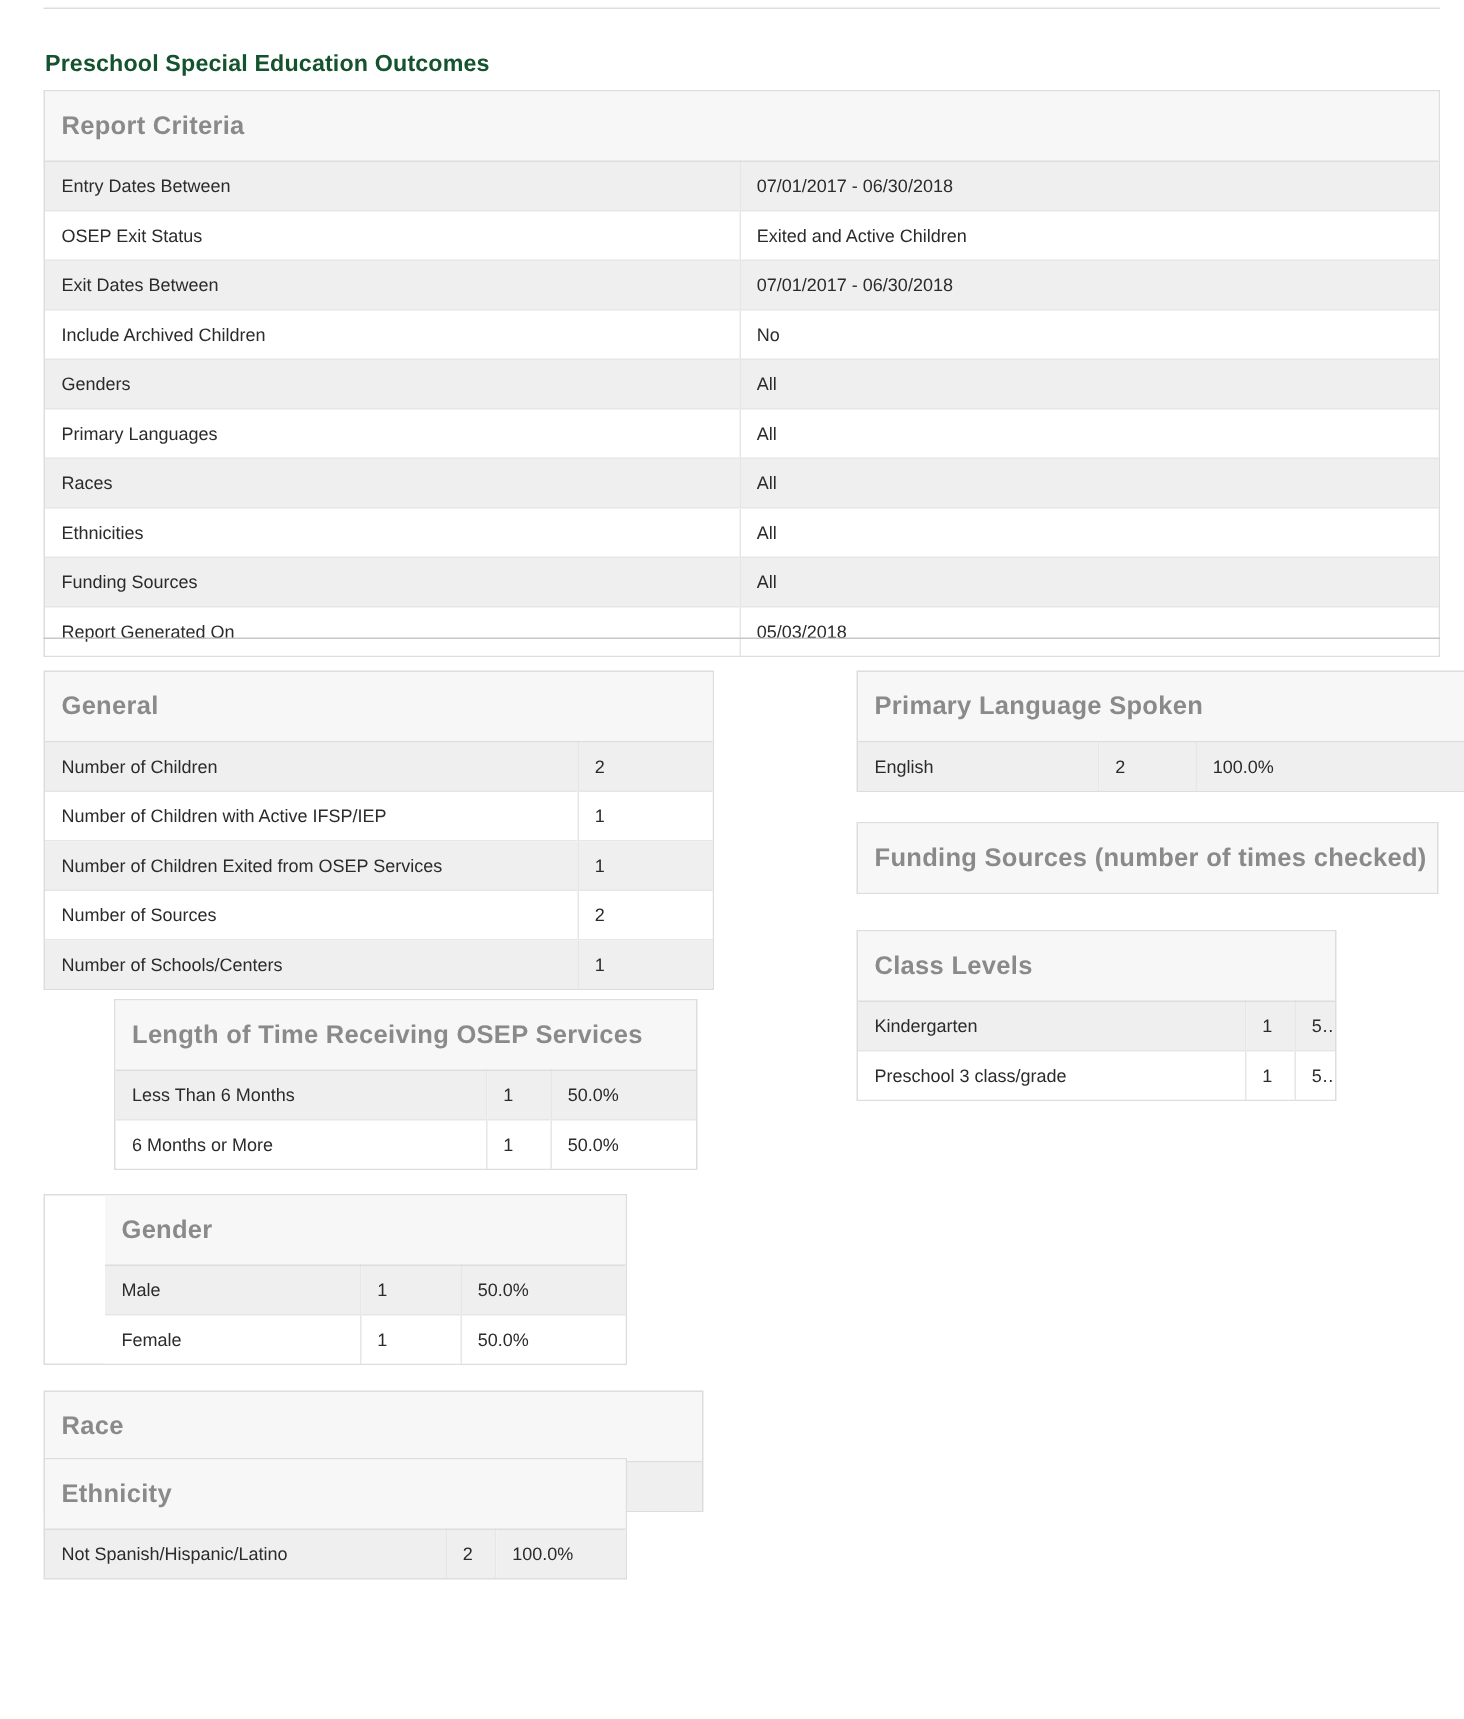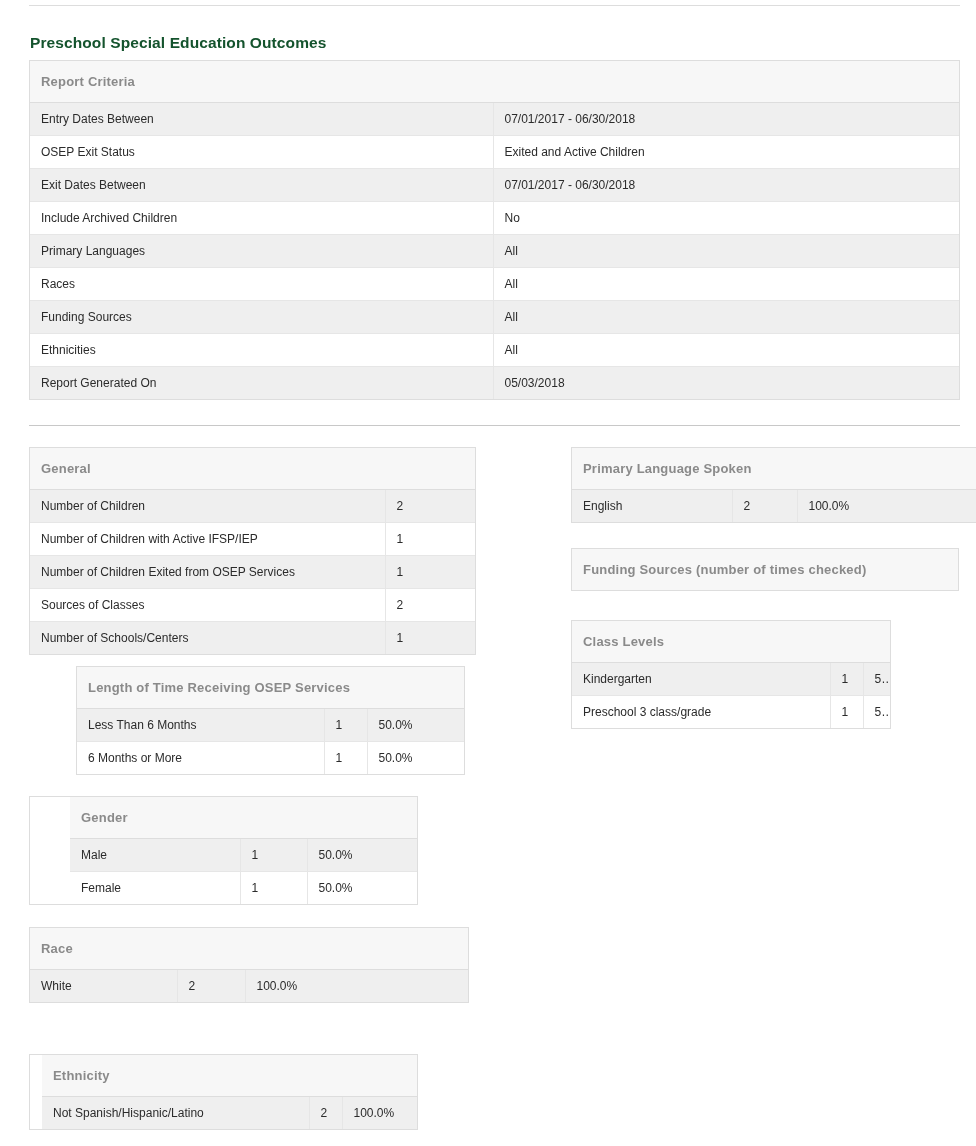--- a/index.html
+++ b/index.html
@@ -66,21 +66,21 @@
   }
   .rtable table {
     border-collapse: collapse;
     width: 100%;
     table-layout: fixed;
   }
   .rtable .caption {
     background: #f7f7f7;
     color: #8a8a8a;
     font-weight: bold;
-    font-size: 13px;
+    font-size: 17px;
     padding: 13px 11px 13px 11px;
     border-bottom: 1px solid #dddddd;
     letter-spacing: 0.2px;
     white-space: nowrap;
     text-align: left;
   }
   .rtable td {
     font-size: 12px;
     color: #2b2b2b;
     padding: 8px 10px 8px 11px;
@@ -113,21 +113,21 @@
   #length-table col.l2 { width: 43px; }
 
   #gender-table { left: 29px; top: 796px; width: 389px; padding-left: 40px; }
   #gender-table col.gd1 { width: 170px; }
   #gender-table col.gd2 { width: 67px; }
 
   #race-table { left: 29px; top: 927px; width: 440px; }
   #race-table col.r1 { width: 147px; }
   #race-table col.r2 { width: 68px; }
 
-  #ethnicity-table { left: 29px; top: 1054px; width: 389px; padding-left: 12px; }
+  #ethnicity-table { left: 29px; top: 972px; width: 389px; }
   #ethnicity-table col.e1 { width: 267px; }
   #ethnicity-table col.e2 { width: 33px; }
 
   
   #language-table { left: 571px; top: 447px; width: 424px; }
   #language-table col.p1 { width: 160px; }
   #language-table col.p2 { width: 65px; }
 
   #funding-table { left: 571px; top: 548px; width: 388px; }
 
@@ -166,36 +166,40 @@
           </tr>
           <tr>
             <td>Exit Dates Between</td>
             <td>07/01/2017 - 06/30/2018</td>
           </tr>
           <tr>
             <td>Include Archived Children</td>
             <td>No</td>
           </tr>
           <tr>
+            <td>Genders</td>
+            <td>All</td>
+          </tr>
+          <tr>
             <td>Primary Languages</td>
             <td>All</td>
           </tr>
           <tr>
             <td>Races</td>
             <td>All</td>
           </tr>
           <tr>
+            <td>Ethnicities</td>
+            <td>All</td>
+          </tr>
+          <tr>
             <td>Funding Sources</td>
             <td>All</td>
           </tr>
           <tr>
-            <td>Ethnicities</td>
-            <td>All</td>
-          </tr>
-          <tr>
             <td>Report Generated On</td>
             <td>05/03/2018</td>
           </tr>
         </tbody>
     </table>
   </div>
 
   <div class="section-divider"></div>
 
   <div class="rtable" id="general-table">
@@ -216,21 +220,21 @@
           </tr>
           <tr>
             <td>Number of Children with Active IFSP/IEP</td>
             <td>1</td>
           </tr>
           <tr>
             <td>Number of Children Exited from OSEP Services</td>
             <td>1</td>
           </tr>
           <tr>
-            <td>Sources of Classes</td>
+            <td>Number of Sources</td>
             <td>2</td>
           </tr>
           <tr>
             <td>Number of Schools/Centers</td>
             <td>1</td>
           </tr>
         </tbody>
     </table>
   </div>
 

